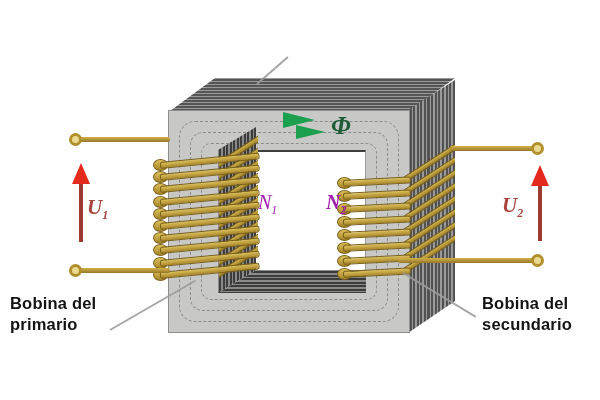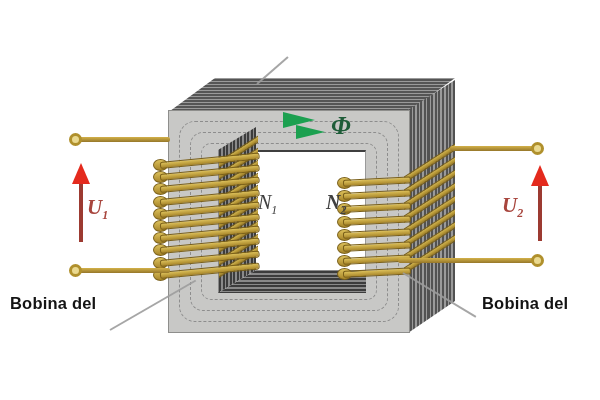--- a/index.html
+++ b/index.html
@@ -46,21 +46,21 @@
   .v-head{width:0;height:0;border-left:9px solid transparent;border-right:9px solid transparent;
     border-bottom:21px solid #e42a1d;}
   .flux-arrow{width:0;height:0;border-top:8px solid transparent;border-bottom:8px solid transparent;
     border-left:32px solid #1ca050;}
   .flux-arrow.small{border-top-width:7px;border-bottom-width:7px;border-left-width:29px;}
 
   
   .caption{font-weight:bold;font-size:16.5px;line-height:21px;color:#141414;letter-spacing:.2px;}
   .title{font-weight:bold;font-size:17px;color:#151515;letter-spacing:.3px;}
   .sym{font-family:"Liberation Serif",serif;font-style:italic;}
-  .n-label{font-size:20px;color:#404040;}
+  .n-label{font-size:20px;color:#a21caf;}
   .u-label{font-size:21px;color:#a8463e;font-weight:bold;}
   .phi{font-size:25px;font-weight:bold;color:#1e5c38;}
   sub.s{font-size:12px;}
   .pointer{height:2px;background:#9c9c9c;transform-origin:left center;opacity:.9;}
 </style>
 </head>
 <body>
 
 <div id="stage">
 
@@ -166,21 +166,23 @@
   </div>
   <div class="abs sym u-label" style="left:87px;top:195px;">
     <span>U</span><sub class="s">1</sub>
   </div>
   <div class="abs sym u-label" style="left:502px;top:193px;">
     <span>U</span><sub class="s">2</sub>
   </div>
 
   <div class="abs caption" style="left:10px;top:293px;">
     <div>Bobina del</div>
+    <div>primario</div>
   </div>
   <div class="abs caption" style="left:482px;top:293px;">
     <div>Bobina del</div>
+    <div>secundario</div>
   </div>
 
   <div class="abs pointer" style="left:257px;top:83px;width:41px;transform:rotate(-41deg);"></div>
   <div class="abs pointer" style="left:110px;top:329px;width:99px;transform:rotate(-30deg);"></div>
   <div class="abs pointer" style="left:403px;top:272px;width:85px;transform:rotate(31deg);"></div>
 </div>
 
 </body></html>

